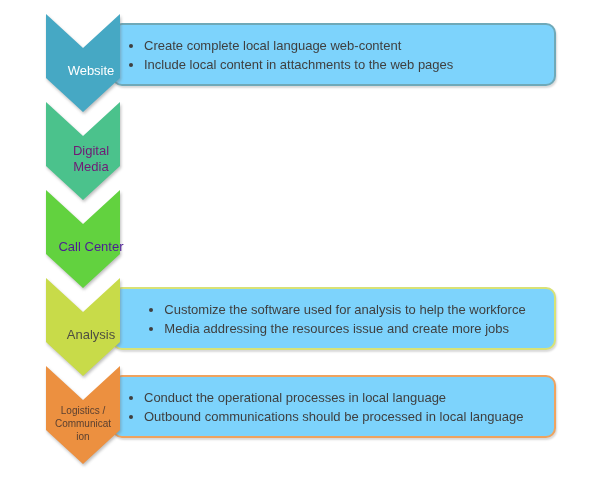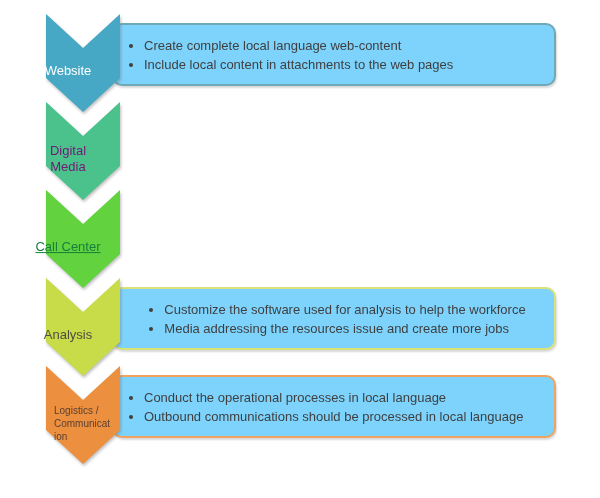--- a/index.html
+++ b/index.html
@@ -12,30 +12,30 @@
     overflow: hidden;
   }
   .step { position: absolute; left: 0; width: 600px; height: 98px; }
   .chevron {
     position: absolute; left: 46px; top: 0;
     width: 74px; height: 98px;
     filter: drop-shadow(1.5px 2px 1.5px rgba(110,110,110,0.45));
     z-index: 2;
   }
   .chev-label {
-    position: absolute; left: 33px; top: 58%; width: 70px;
+    position: absolute; left: 56px; top: 58%; width: 70px;
     transform: translateY(-50%);
     text-align: center;
     font-size: 13px; line-height: 1.22;
     z-index: 3;
   }
   .chev-label.small {
     left: 54px; width: 58px;
     font-size: 10px; line-height: 1.3;
-    text-align: left;
+    text-align: center;
     overflow-wrap: break-word;
     word-break: break-word;
   }
   .box {
     position: absolute; left: 112px; top: 9px;
     width: 444px; height: 63px;
     box-sizing: border-box;
     background: #7dd3fc;
     border: 2px solid #999;
     border-radius: 10px;
@@ -68,21 +68,21 @@
     <svg class="chevron" viewBox="0 0 74 98">
       <polygon points="0,0 37,34 74,0 74,64 37,98 0,64" fill="#4BC28C"></polygon>
     </svg>
     <div class="chev-label" style="color: #701a75;">Digital Media</div>
   </div>
 
   <div class="step" style="top:190px">
     <svg class="chevron" viewBox="0 0 74 98">
       <polygon points="0,0 37,34 74,0 74,64 37,98 0,64" fill="#62D23F"></polygon>
     </svg>
-    <div class="chev-label" style="color: #15803d; text-decoration: underline;">Call Center</div>
+    <div class="chev-label" style="color: #4c1d95;">Call Center</div>
   </div>
 
   <div class="step" style="top:278px">
     <svg class="chevron" viewBox="0 0 74 98">
       <polygon points="0,0 37,34 74,0 74,64 37,98 0,64" fill="#C8DB49"></polygon>
     </svg>
     <div class="chev-label" style="color: rgb(78, 78, 66);">Analysis</div>
     <div class="box" style="border-color: rgb(216, 226, 118); justify-content: center;">
       <ul>
         <li>Customize the software used for analysis to help the workforce</li>

